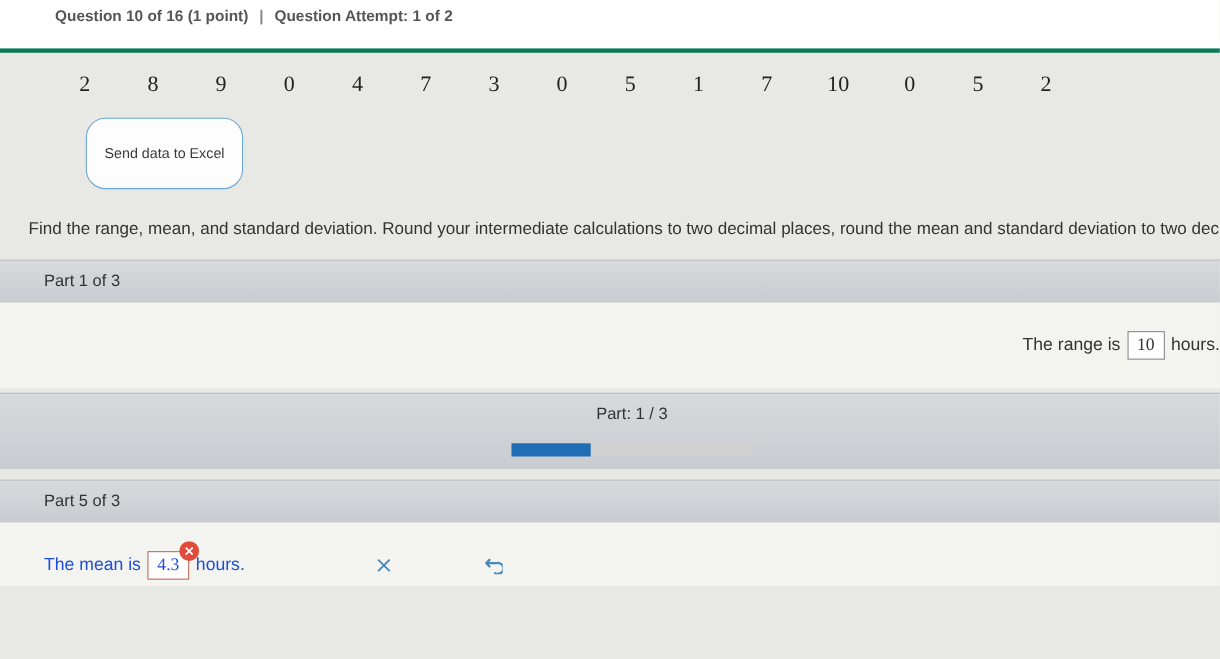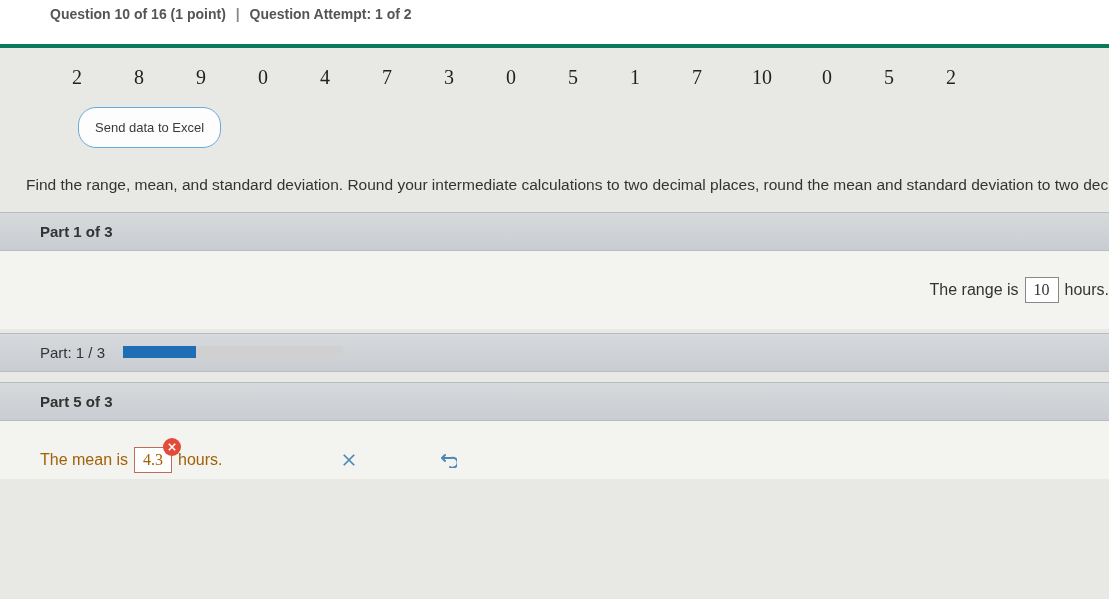--- a/index.html
+++ b/index.html
@@ -27,41 +27,40 @@
       color: #222;
       font-family: Georgia, 'Times New Roman', serif;
     }
     .data-row span { min-width: 14px; text-align: center; }
     .excel-btn {
       margin: 6px 0 0 78px;
       display: inline-block;
       background: #fdfdfd;
       border: 1px solid #6aa9d8;
       border-radius: 18px;
-      padding: 12px 16px;
+      padding: 24px 16px;
       font-size: 13px;
       color: #3a3a3a;
       cursor: pointer;
     }
     .instructions {
       margin: 26px 0 16px 26px;
       font-size: 15.5px;
       color: #333;
       line-height: 1.4;
       white-space: nowrap;
     }
     .part-header {
       background: linear-gradient(#d7dadd, #c9ccd0);
       border-top: 1px solid #b8bbbf;
       border-bottom: 1px solid #b8bbbf;
       padding: 10px 0 10px 40px;
       font-size: 15px;
       color: #333;
       margin-top: 10px;
-      font-weight: bold;
     }
     .part-body {
       background: #f3f3f0;
       padding: 26px 0 26px 40px;
       font-size: 16px;
       color: #333;
       display: flex;
       align-items: center;
       gap: 6px;
       justify-content: flex-end;
@@ -93,20 +92,21 @@
       background: linear-gradient(#d7dadd, #c9ccd0);
       border-top: 1px solid #b8bbbf;
       border-bottom: 1px solid #b8bbbf;
       padding: 10px 0 10px 40px;
       font-size: 15px;
       color: #333;
       display: flex;
       align-items: center;
       gap: 18px;
       margin-top: 4px;
+      flex-direction: column;
     }
     .prog-track {
       width: 220px; height: 12px;
       background: #d0d0d0;
       position: relative;
     }
     .prog-fill {
       position: absolute; left: 0; top: 0; bottom: 0;
       width: 33%;
       background: #1f6db5;
@@ -120,21 +120,21 @@
     .icon-btn {
       width: 20px; height: 20px;
       color: #4a88b8;
       cursor: pointer;
       display: flex; align-items: center; justify-content: center;
     }
     .part2-body {
       background: #f3f3f0;
       padding: 26px 0 6px 40px;
       font-size: 16px;
-      color: #a16207;
+      color: #1d4ed8;
       display: flex;
       align-items: center;
       gap: 6px;
     }
   </style>
 </head>
 <body>
 
 
 

